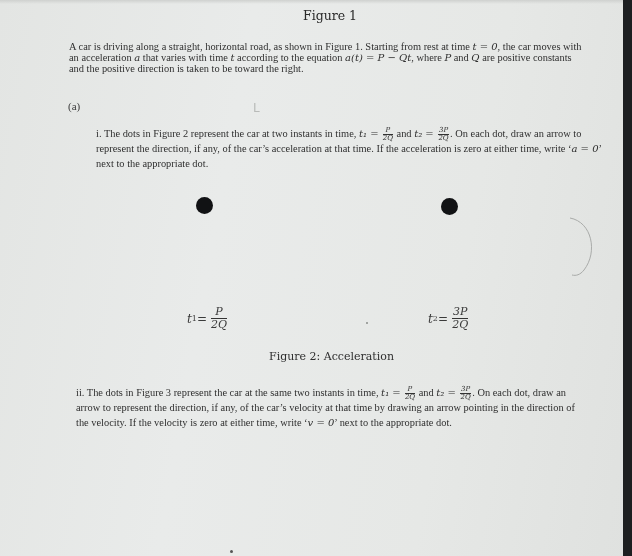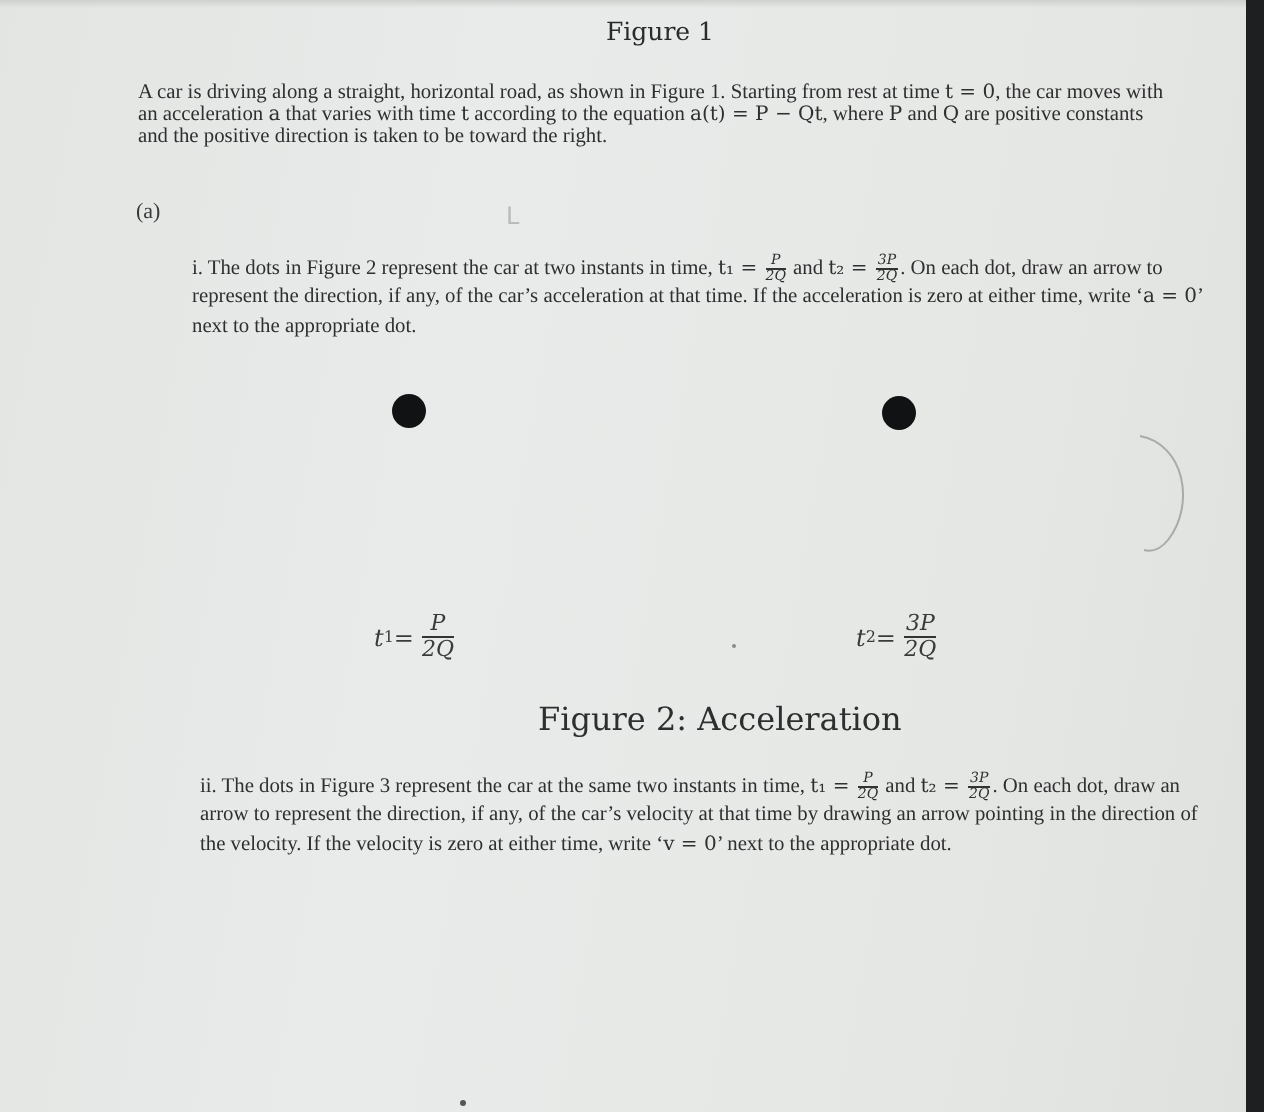--- a/index.html
+++ b/index.html
@@ -18,34 +18,34 @@
     background: linear-gradient(#cfd1cf, transparent);
   }
   .fig1-title {
     position: absolute; top: 8px; left: 0; width: 660px; text-align: center;
     font-family: "DejaVu Serif", serif; font-size: 12.5px; color: #2a2a2a;
   }
   .intro {
     position: absolute; top: 41px; left: 69px; width: 520px;
     font-size: 10.4px; line-height: 11.2px; color: #2f2f2f;
   }
-  .m { font-family: "DejaVu Serif", serif; font-size: 10px; margin-top: 31px; }
+  .m { font-style: italic; font-family: "DejaVu Serif", serif; font-size: 10px; margin-top: 31px; }
   .part-label {
     position: absolute; top: 100px; left: 68px; font-size: 11px; color: #3a3a3a;
   }
   .pencil-mark {
     position: absolute; top: 101px; left: 253px; font-size: 12px; color: #b9bbb9;
     font-family: "DejaVu Sans", sans-serif;
   }
   .q1 {
     position: absolute; top: 127px; left: 96px; width: 510px;
     font-size: 10.4px; line-height: 14.5px; color: #2f2f2f;
   }
   .q2 {
-    position: absolute; top: 386px; left: 100px; width: 510px;
+    position: absolute; top: 386px; left: 76px; width: 510px;
     font-size: 10.4px; line-height: 14.5px; color: #2f2f2f;
   }
   b { font-weight: normal; }
   .frac {
     display: inline-block; vertical-align: middle; text-align: center;
     font-size: 7px; line-height: 7px; font-style: italic;
     font-family: "DejaVu Serif", serif; margin: 0 1px;
   }
   .frac .num { display: block; border-bottom: 0.8px solid #333; padding: 0 1px; }
   .frac .den { display: block; }
@@ -59,21 +59,21 @@
   }
   .time-label .sub { font-size: 8px; font-style: normal; vertical-align: -3px; }
   .big-frac {
     display: inline-block; text-align: center; font-size: 11px; line-height: 12px;
     margin-left: 4px;
   }
   .big-frac .num { display: block; border-bottom: 1px solid #333; padding: 0 1px; }
   .big-frac .den { display: block; }
   .fig2-caption {
     position: absolute; top: 350px; left: 269px;
-    font-family: "DejaVu Serif", serif; font-size: 16px; color: #2e2e2e;
+    font-family: "DejaVu Serif", serif; font-size: 11px; color: #2e2e2e;
   }
   .pencil-arc {
     position: absolute; top: 212px; left: 562px; width: 40px; height: 70px;
   }
   .speck { position: absolute; width: 2px; height: 2px; background: #8a8c8a; border-radius: 50%; }
 </style>
 </head>
 <body>
 
 <div class="edge-top"></div>

